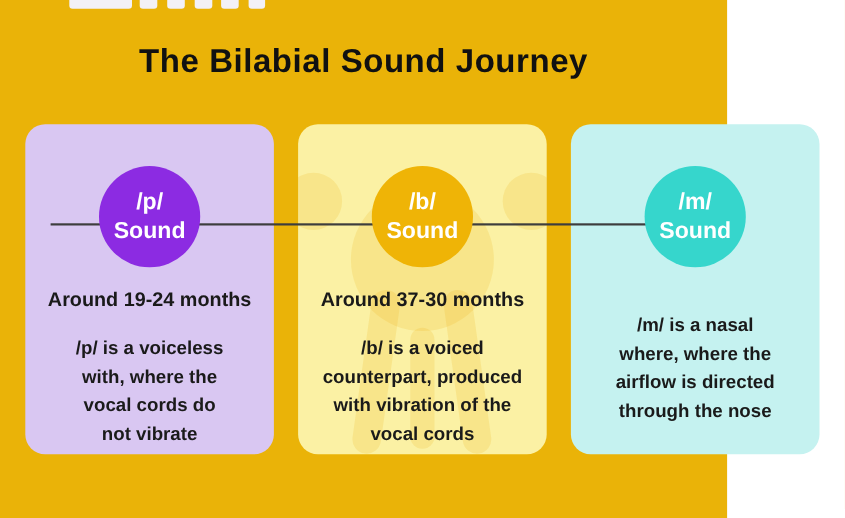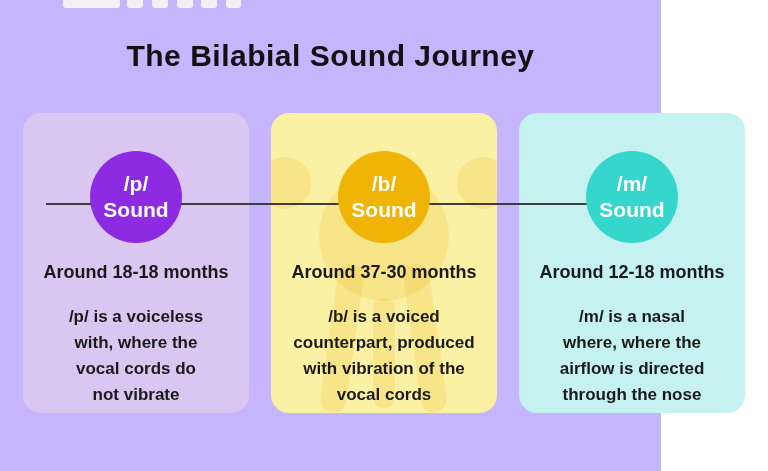--- a/index.html
+++ b/index.html
@@ -9,21 +9,21 @@
     width: 768px;
     height: 471px;
     overflow: hidden;
     font-family: "Liberation Sans", sans-serif;
     color: #1a1a1a;
   }
   .stage {
     position: relative;
     width: 661px;
     height: 471px;
-    background: #c4b5fd;
+    background: #eab308;
   }
 
   
   .artifact-row {
     position: absolute;
     top: 0; left: 0;
     height: 8px;
     width: 100%;
   }
   .artifact-block {
@@ -151,21 +151,21 @@
 
   <div class="timeline-line"></div>
 
   <div class="cards">
 
     <div class="card card-p">
       <div class="sound-circle circle-p">
         <span>/p/</span>
         <span>Sound</span>
       </div>
-      <p class="age">Around 18-18 months</p>
+      <p class="age">Around 19-24 months</p>
       <div class="description">/p/ is a voiceless
 with, where the
 vocal cords do
 not vibrate</div>
     </div>
 
     <div class="card card-b">
       <div class="wm wm-head-left"></div>
       <div class="wm wm-head-right"></div>
       <div class="wm wm-body-center"></div>
@@ -181,21 +181,20 @@
 counterpart, produced
 with vibration of the
 vocal cords</div>
     </div>
 
     <div class="card card-m">
       <div class="sound-circle circle-m">
         <span>/m/</span>
         <span>Sound</span>
       </div>
-      <p class="age">Around 12-18 months</p>
       <div class="description">/m/ is a nasal
 where, where the
 airflow is directed
 through the nose</div>
     </div>
 
   </div>
 </div>
 
 </body></html>

